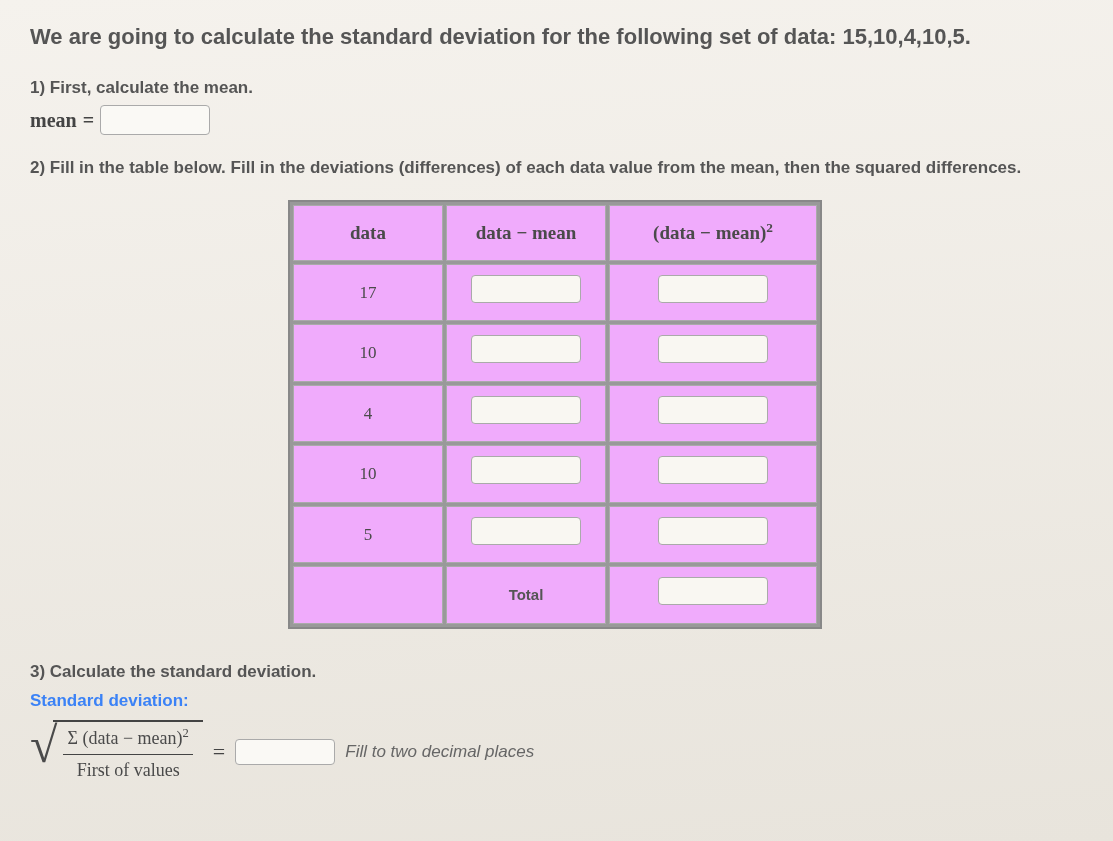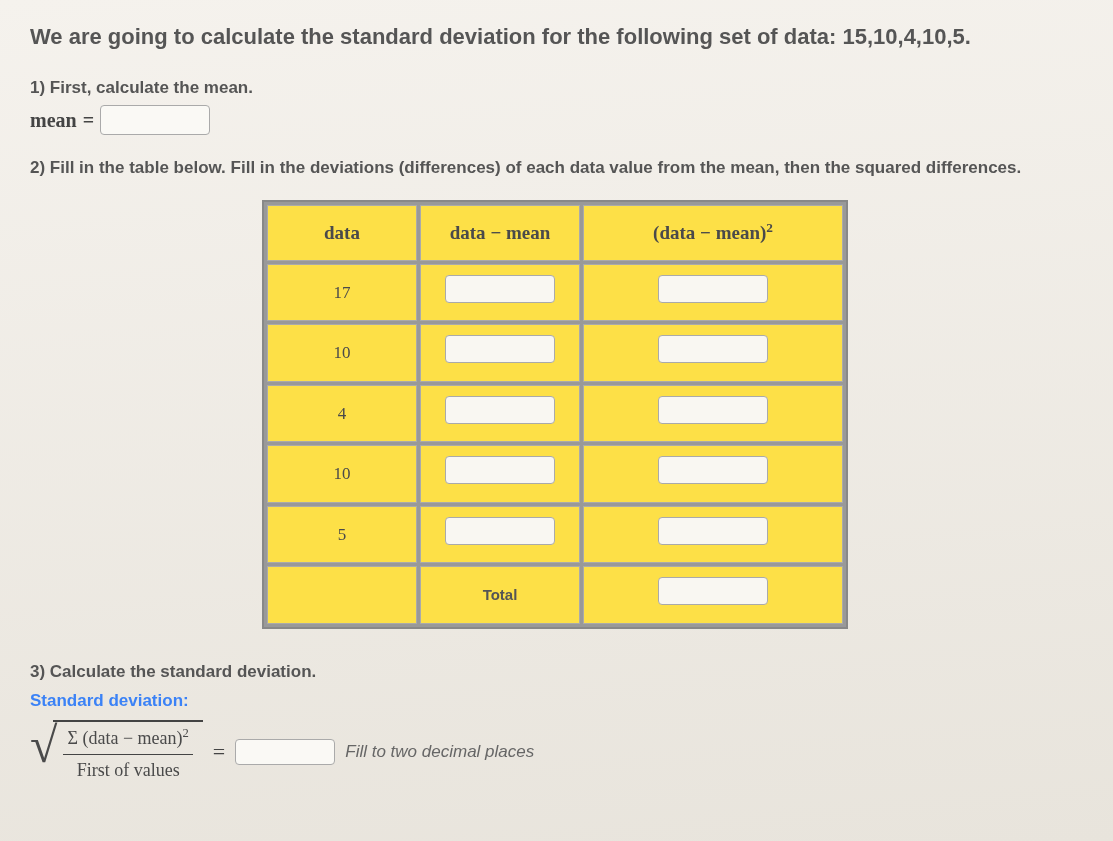--- a/index.html
+++ b/index.html
@@ -61,35 +61,35 @@
     justify-content: center;
     margin: 20px 0 30px 0;
   }
   table.data-table {
     border-collapse: separate;
     border-spacing: 3px;
     background: #999;
     border: 2px solid #888;
   }
   table.data-table th, table.data-table td {
-    background: #fde047;
+    background: #f0abfc;
     border: 1px solid #aaa;
     padding: 10px 8px;
     text-align: center;
     vertical-align: middle;
     font-family: "Times New Roman", serif;
   }
   table.data-table th {
     font-size: 19px;
     font-weight: 600;
     padding: 12px 8px;
   }
   .col-data   { width: 150px; }
   .col-dev    { width: 160px; }
-  .col-sq     { width: 260px; }
+  .col-sq     { width: 208px; }
   sup { font-size: 0.7em; }
   .total-label {
     font-family: "Segoe UI", Arial, sans-serif;
     font-weight: 700;
     font-size: 15px;
     color: #555;
   }
   .cell-input {
     display: inline-block;
     width: 110px;

